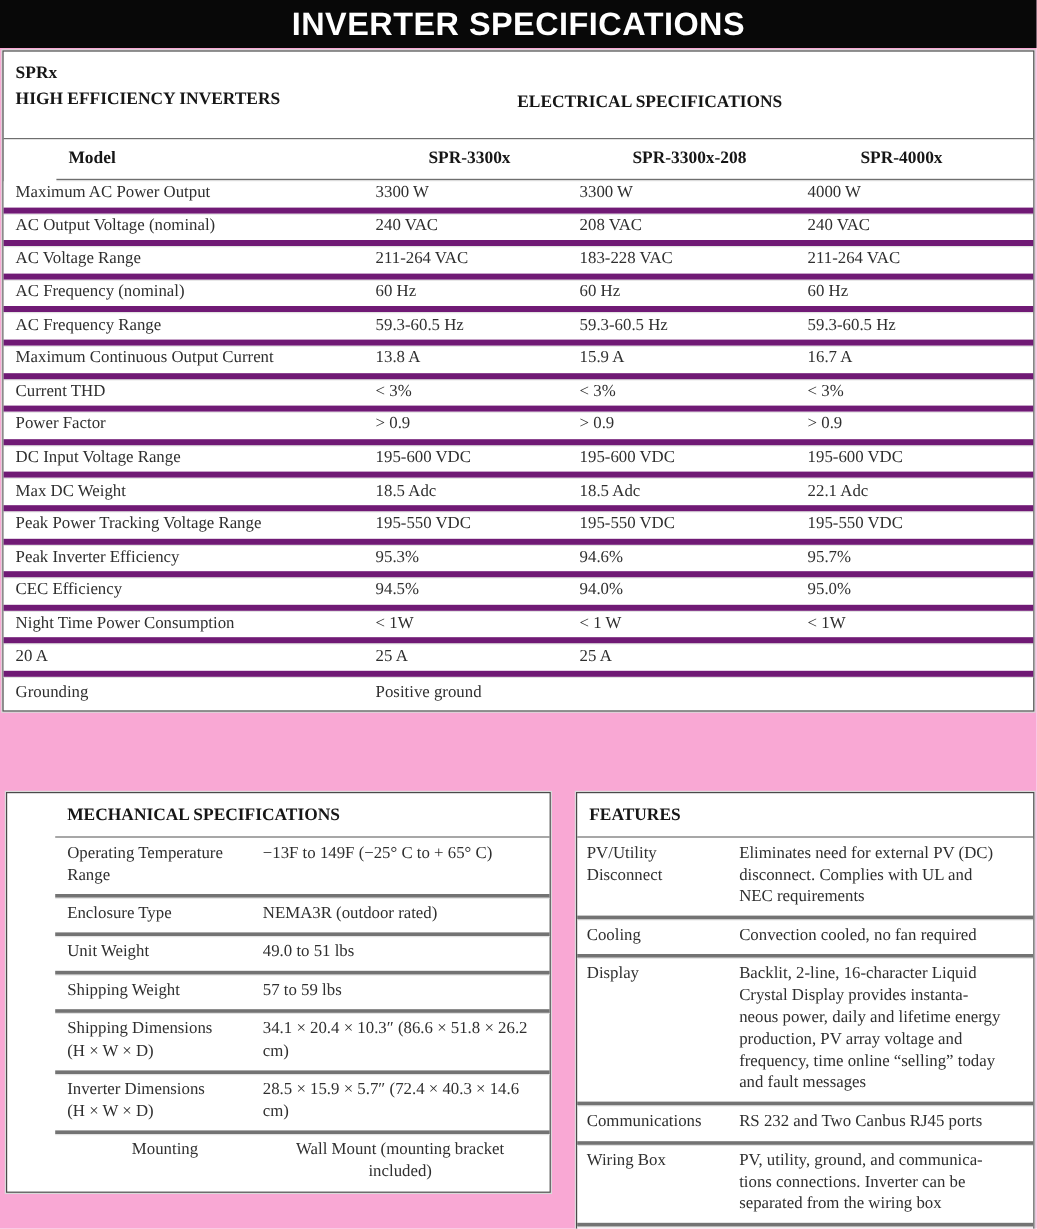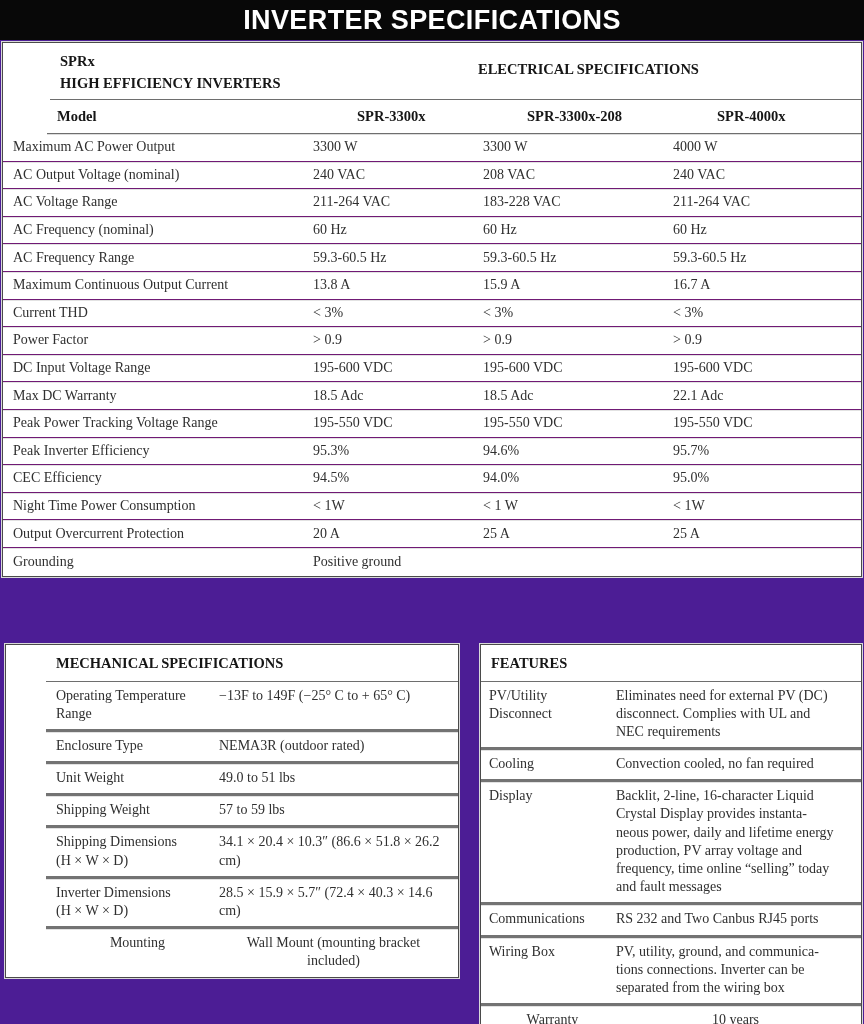--- a/index.html
+++ b/index.html
@@ -1,56 +1,56 @@
 <!DOCTYPE html>
 <html><head>
 <meta charset="utf-8">
 <style>
   html,body{margin:0;padding:0;background:#fff;}
   .page{
     width:864px;height:1024px;position:relative;overflow:hidden;
-    background:#4c1d95;
+    background:#f9a8d4;
     font-family:"Liberation Serif","DejaVu Serif",serif;
     color:#2b2b2b;
     -webkit-font-smoothing:antialiased;
   }
   
   .title-bar{
     height:40px;background:#080808;display:flex;align-items:center;justify-content:center;
   }
   .title-bar h1{
     margin:0;color:#fff;font-family:"Liberation Sans","DejaVu Sans",sans-serif;
     font-weight:bold;font-size:27px;letter-spacing:0.4px;
   }
   
   .elec{
     margin:2px 2px 0 2px;
     border:1px solid #4a4a4a;
     box-shadow:0 0 0 1px #d9d9d9;
     background:#fff;
   }
   .elec-header{
-    position:relative;height:57px;border-bottom:1px solid #6e6e6e;
-    padding:7px 10px 0 10px;box-sizing:border-box;margin-left:47px;
+    position:relative;height:73px;border-bottom:1px solid #6e6e6e;
+    padding:7px 10px 0 10px;box-sizing:border-box;
   }
   .elec-header .fam{font-weight:bold;font-size:14.5px;line-height:1.55;color:#161616;}
   .elec-header .sect{
     position:absolute;left:428px;bottom:21px;font-weight:bold;font-size:14.5px;color:#161616;
   }
   .grid-row{
     display:grid;grid-template-columns:300px 170px 190px 1fr;
     align-items:center;padding:0 10px;box-sizing:border-box;
   }
   .model-row{
     height:34px;font-weight:bold;font-size:14.5px;color:#161616;
     border-bottom:1px solid #6e6e6e;box-shadow:0 1px 0 #dcdcdc;margin-left:44px;
   }
   .erow{
     min-height:27.6px;font-size:14px;
-    border-bottom:1px solid #701a75;box-shadow:0 1px 0 #e2e2e2;
+    border-bottom:5px solid #701a75;box-shadow:0 1px 0 #e2e2e2;
   }
   .erow:last-child{border-bottom:none;box-shadow:none;}
   .erow .cell{color:#2f2f2f;}
   
   .bottom{
     display:flex;margin:67px 2px 0 5px;gap:21px;align-items:flex-start;
   }
   .panel{
     border:1px solid #4a4a4a;box-shadow:0 0 0 1px #d9d9d9;background:#fff;box-sizing:border-box;
   }
@@ -141,21 +141,21 @@
           <div class="cell">&gt; 0.9</div>
           <div class="cell">&gt; 0.9</div>
         </div>
         <div class="grid-row erow">
           <div class="cell">DC Input Voltage Range</div>
           <div class="cell">195-600 VDC</div>
           <div class="cell">195-600 VDC</div>
           <div class="cell">195-600 VDC</div>
         </div>
         <div class="grid-row erow">
-          <div class="cell">Max DC Warranty</div>
+          <div class="cell">Max DC Weight</div>
           <div class="cell">18.5 Adc</div>
           <div class="cell">18.5 Adc</div>
           <div class="cell">22.1 Adc</div>
         </div>
         <div class="grid-row erow">
           <div class="cell">Peak Power Tracking Voltage Range</div>
           <div class="cell">195-550 VDC</div>
           <div class="cell">195-550 VDC</div>
           <div class="cell">195-550 VDC</div>
         </div>
@@ -171,21 +171,20 @@
           <div class="cell">94.0%</div>
           <div class="cell">95.0%</div>
         </div>
         <div class="grid-row erow">
           <div class="cell">Night Time Power Consumption</div>
           <div class="cell">&lt; 1W</div>
           <div class="cell">&lt; 1 W</div>
           <div class="cell">&lt; 1W</div>
         </div>
         <div class="grid-row erow">
-          <div class="cell">Output Overcurrent Protection</div>
           <div class="cell">20 A</div>
           <div class="cell">25 A</div>
           <div class="cell">25 A</div>
         </div>
         <div class="grid-row erow">
           <div class="cell">Grounding</div>
           <div class="cell">Positive ground</div>
           <div class="cell"></div>
           <div class="cell"></div>
         </div>

